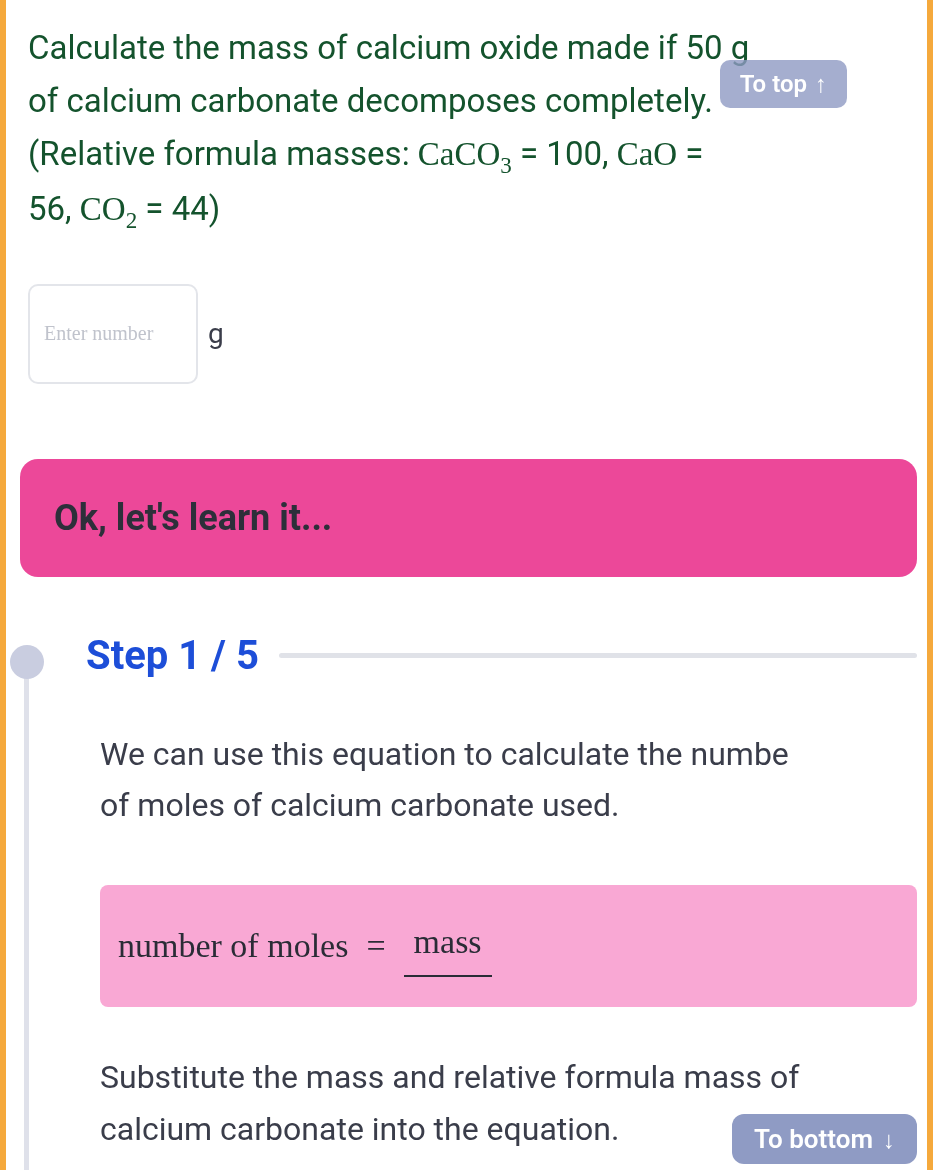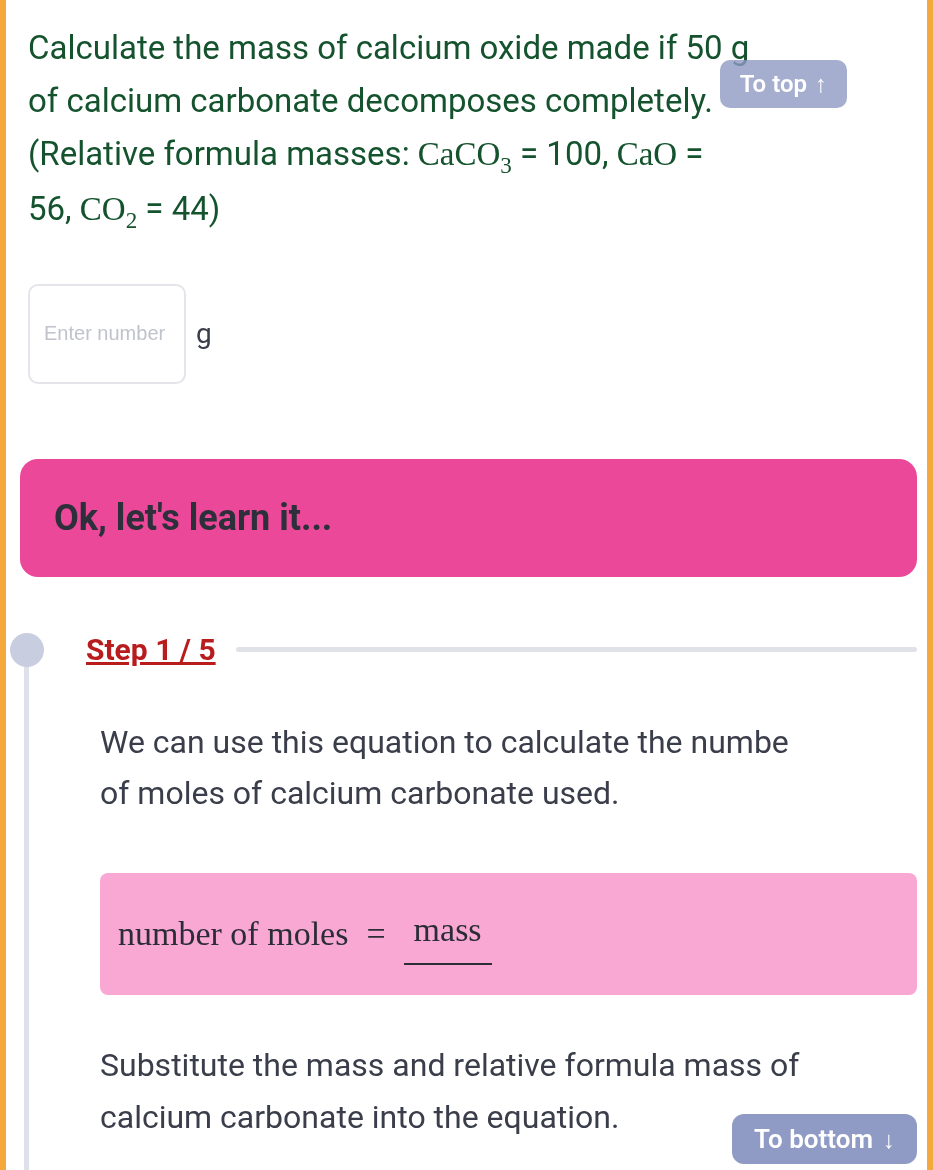--- a/index.html
+++ b/index.html
@@ -2,26 +2,26 @@
 <html><head>
 <meta charset="utf-8">
 <style>
 * { margin:0; padding:0; box-sizing:border-box; }
 body { font-family:-apple-system,BlinkMacSystemFont,'Segoe UI',Roboto,sans-serif; background:#f5a93c; width:933px; height:1170px; overflow:hidden; position:relative; }
 .card { background:#fff; margin:0 6px; padding:22px 10px 0 22px; height:100%; position:relative; }
 .question { font-size:33px; line-height:1.6; color:#14532d; font-weight:400; margin-bottom:45px; }
 .formula { font-family:'Times New Roman',serif; }
 .sub { font-size:0.7em; vertical-align:sub; }
 .input-row { display:flex; align-items:center; gap:10px; margin-bottom:75px; }
-.num-input { width:158px; height:100px; border:2px solid #e3e5ea; border-radius:10px; padding:0 14px; font-size:20px; color:#a8acb8; outline:none; }
+.num-input { width:170px; height:100px; border:2px solid #e3e5ea; border-radius:10px; padding:0 14px; font-size:20px; color:#a8acb8; outline:none;font-family:Liberation Serif, serif; }
 .num-input::placeholder { color:#c0c3cc; }
 .unit { font-size:28px; color:#3a3d4a; }
 .learn-banner { background:#ec4899; border-radius:18px; padding:38px 34px; font-size:36px; font-weight:700; color:#2d2f3a; margin-bottom:55px; margin-left:-8px; margin-right:0; }
 .step-header { display:flex; align-items:center; gap:20px; margin-left:58px; margin-bottom:50px; }
-.step-label { font-size:30px; font-weight:700; color:#b91c1c; white-space:nowrap;text-decoration:underline; }
+.step-label { font-size:40px; font-weight:700; color:#1d4ed8; white-space:nowrap; }
 .step-line { flex:1; height:5px; background:#e0e2e8; border-radius:3px; }
 .step-dot { position:absolute; width:34px; height:34px; border-radius:50%; background:#c9cde0; left:4px; margin-top:-84px; }
 .timeline { position:absolute; width:5px; background:#dfe1ea; left:18px; top:660px; bottom:0; }
 .step-body { margin-left:72px; font-size:32px; line-height:1.6; color:#3a3d4a; }
 .step-text { margin-bottom:54px; }
 .eq-box { background:#f9a8d4; border-radius:8px; padding:30px 18px; font-family:'Times New Roman',serif; font-size:34px; color:#2a2c36; display:flex; align-items:center; gap:18px; margin-bottom:45px; white-space:nowrap; overflow:hidden; }
 .frac { display:inline-flex; flex-direction:column; align-items:flex-start; }
 .frac-top { padding:0 10px 6px; }
 .frac-line { width:100%; height:2px; background:#2a2c36; }
 .frac-bot { padding:6px 10px 0; }

